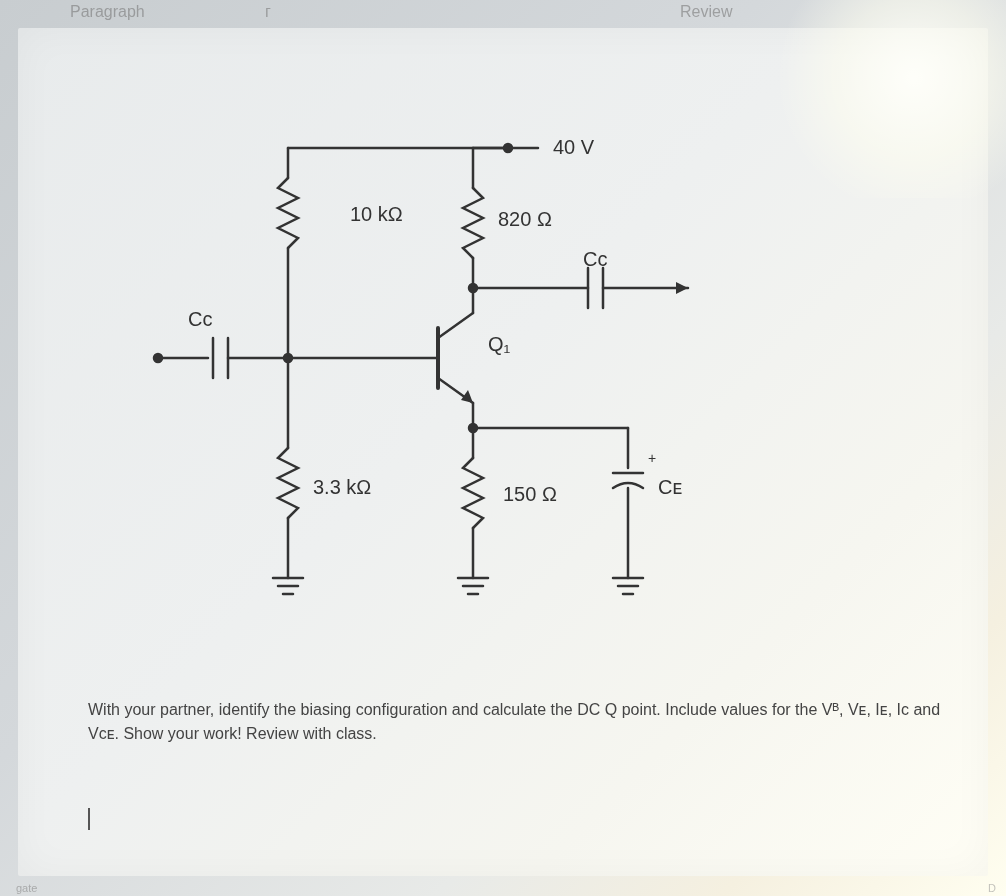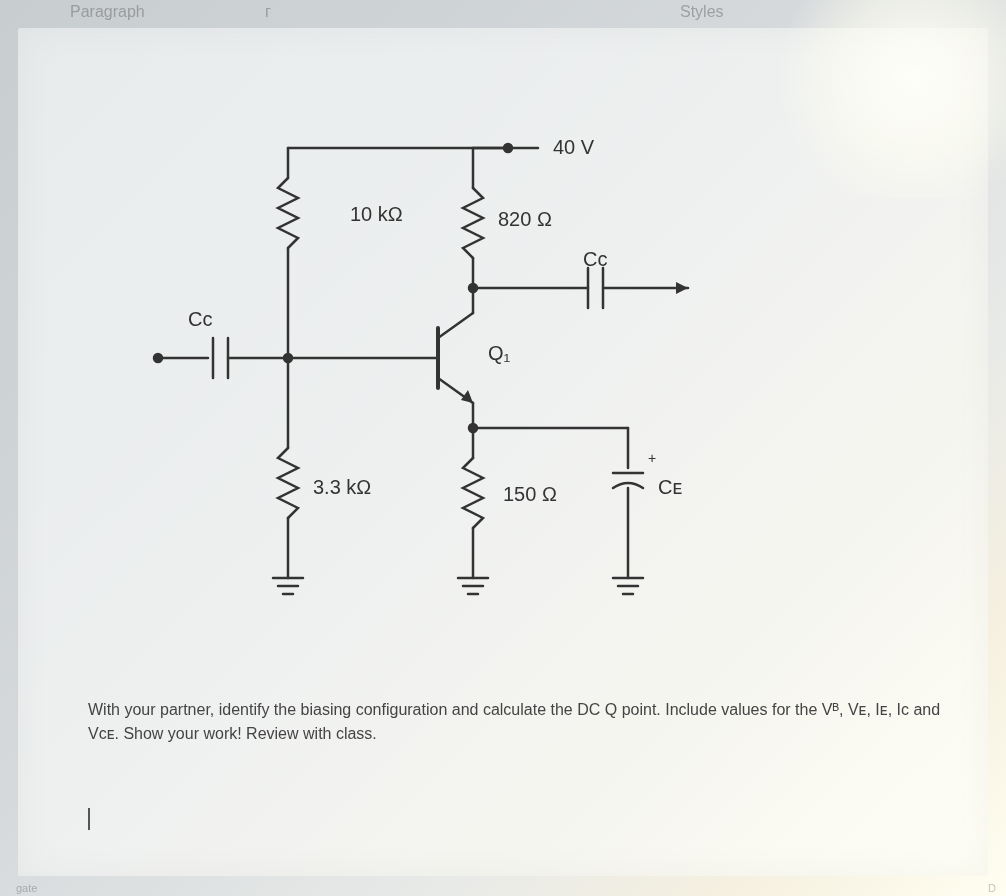--- a/index.html
+++ b/index.html
@@ -91,21 +91,21 @@
       background: radial-gradient(circle at 60% 40%, rgba(255,255,250,0.95) 0%, rgba(255,255,240,0.5) 40%, transparent 70%);
       pointer-events: none;
     }
   </style>
 </head>
 <body>
 
 <div class="ribbon-top">
   <span class="ribbon-label" style="left:70px">Paragraph</span>
   <span class="ribbon-label" style="left:265px">ᴦ</span>
-  <span class="ribbon-label" style="left:680px">Styles</span>
+  <span class="ribbon-label" style="left:680px">Review</span>
 </div>
 
 <div class="page">
 
   <div class="circuit">
     <svg viewBox="0 0 640 540">
       <g stroke="#333" stroke-width="2.5" fill="none" stroke-linecap="round">
 
         <line x1="160" y1="50" x2="380" y2="50"></line>
         <circle cx="380" cy="50" r="4" fill="#333"></circle>
@@ -179,21 +179,21 @@
 
       </g>
     </svg>
 
     
     <span class="lbl" style="left:425px; top:38px;">40 V</span>
     <span class="lbl" style="left:185px; top:105px;margin-left:37px;">10 kΩ</span>
     <span class="lbl" style="left:370px; top:110px;">820 Ω</span>
     <span class="lbl" style="left:60px; top:210px;">Cᴄ</span>
     <span class="lbl" style="left:455px; top:150px;">Cᴄ</span>
-    <span class="lbl" style="left:360px; top:244px;">Q₁</span>
+    <span class="lbl" style="left:360px; top:235px;">Q₁</span>
     <span class="lbl" style="left:185px; top:378px;">3.3 kΩ</span>
     <span class="lbl" style="left:375px; top:385px;">150 Ω</span>
     <span class="lbl" style="left:520px; top:352px; font-size:14px;">+</span>
     <span class="lbl" style="left:530px; top:378px;">Cᴇ</span>
   </div>
 
   <div class="question">With your partner, identify the biasing configuration and calculate the DC Q point.  Include values for the Vᴮ, Vᴇ, Iᴇ, Iᴄ and Vᴄᴇ.  Show your work!  Review with class.</div>
 
   <div class="cursor"></div>
 

